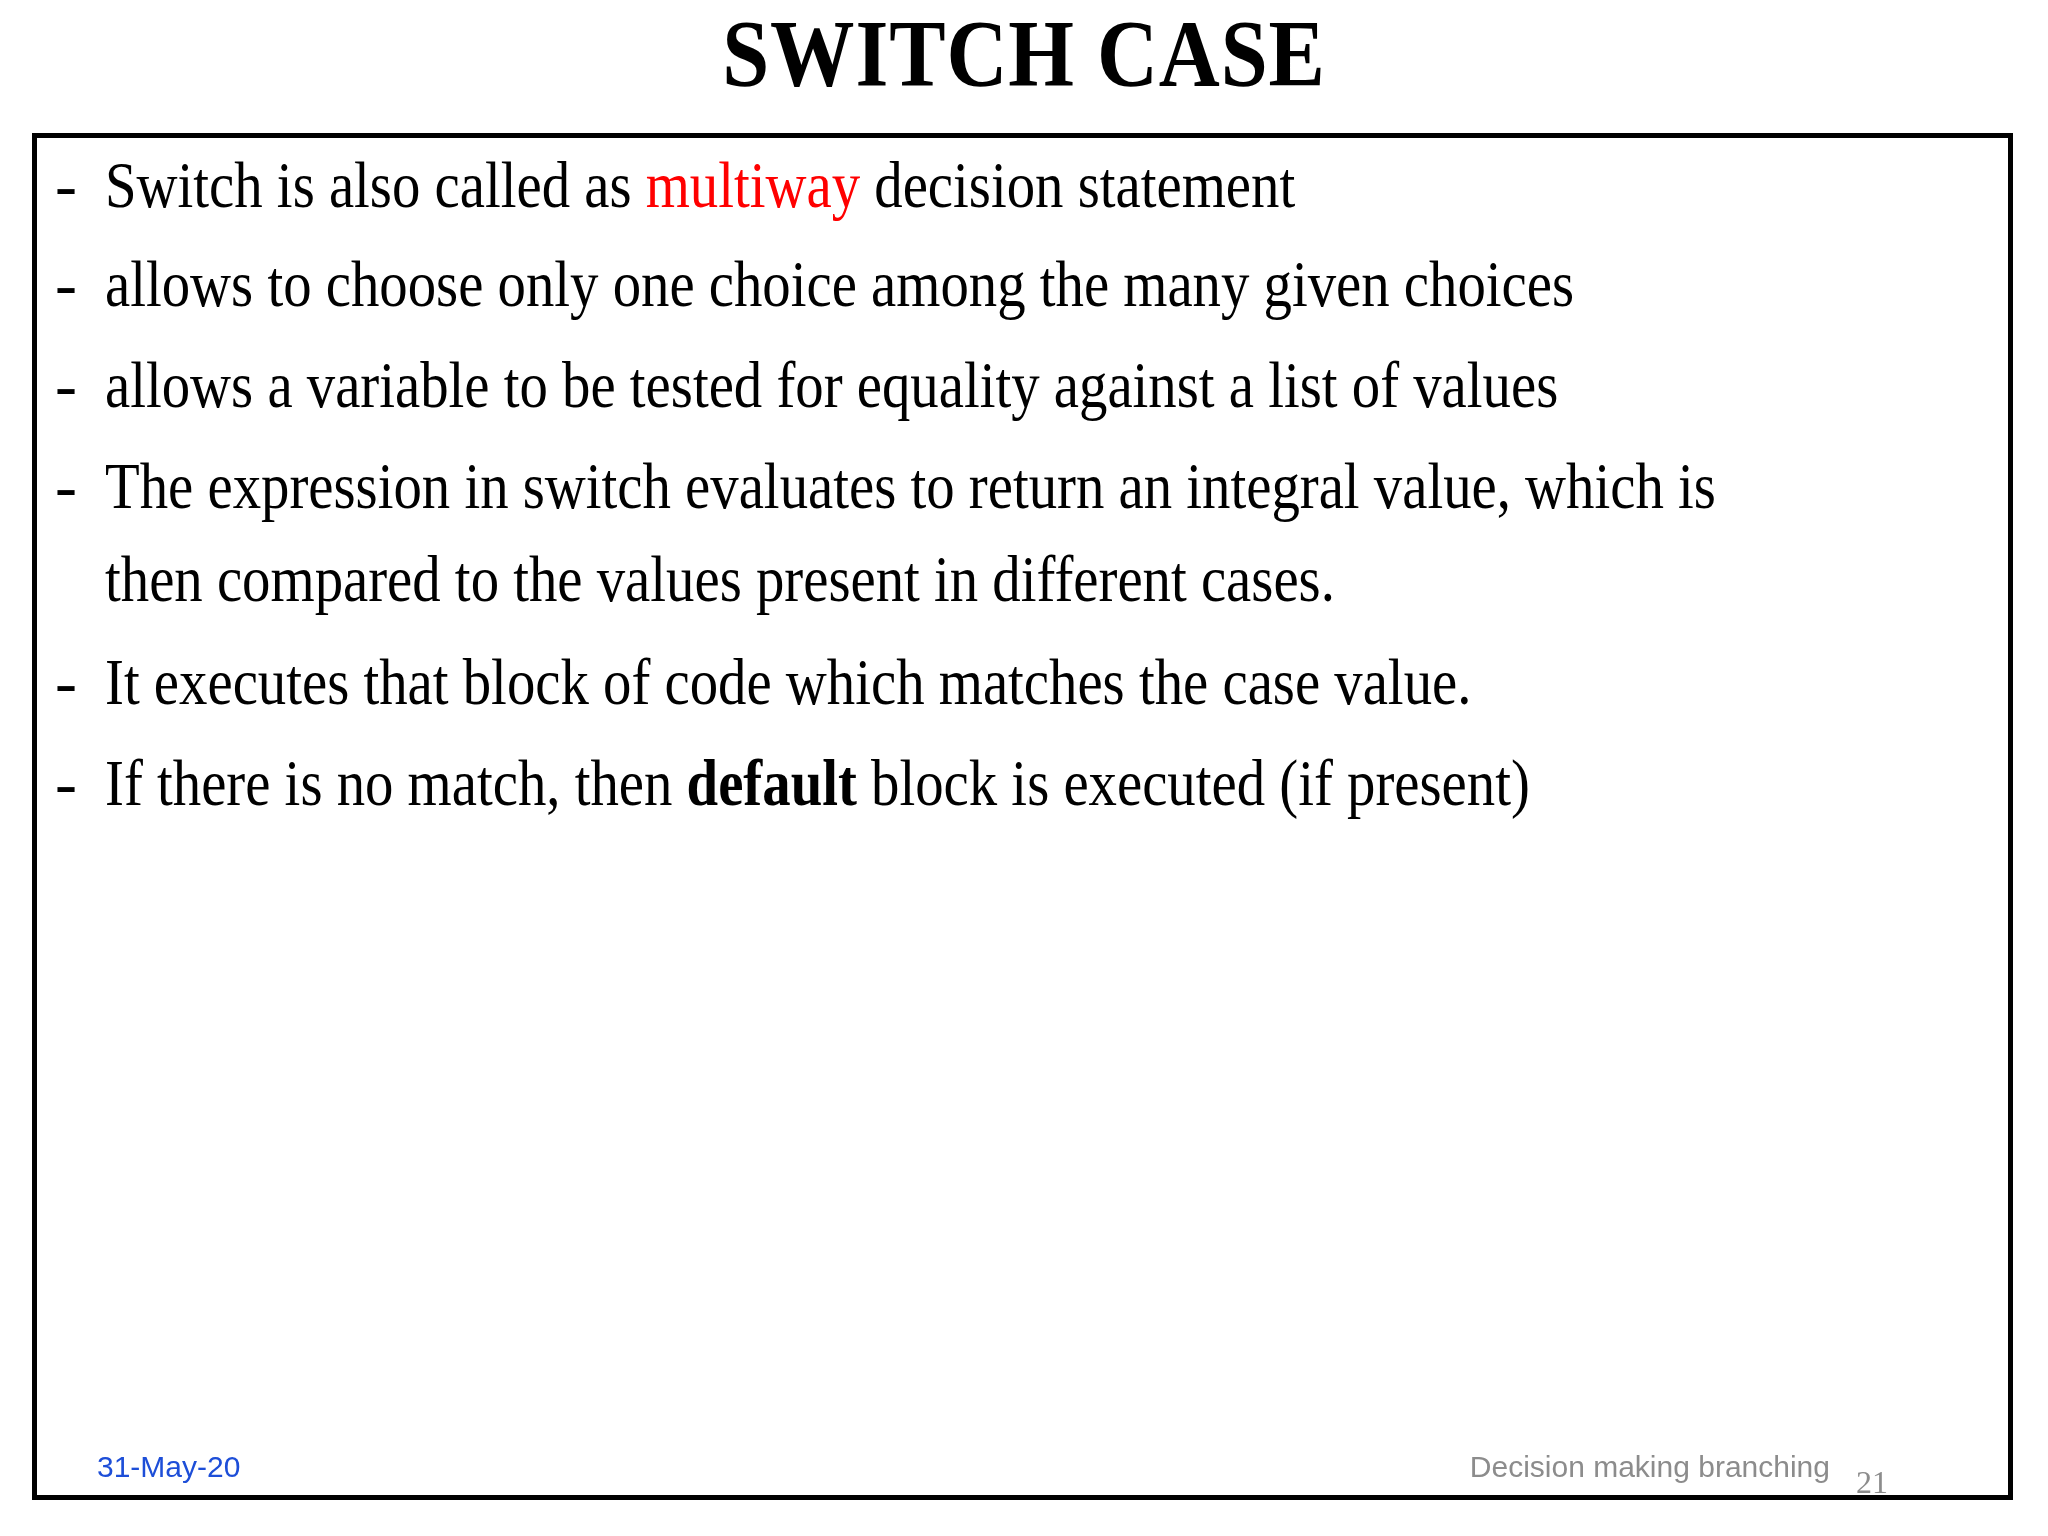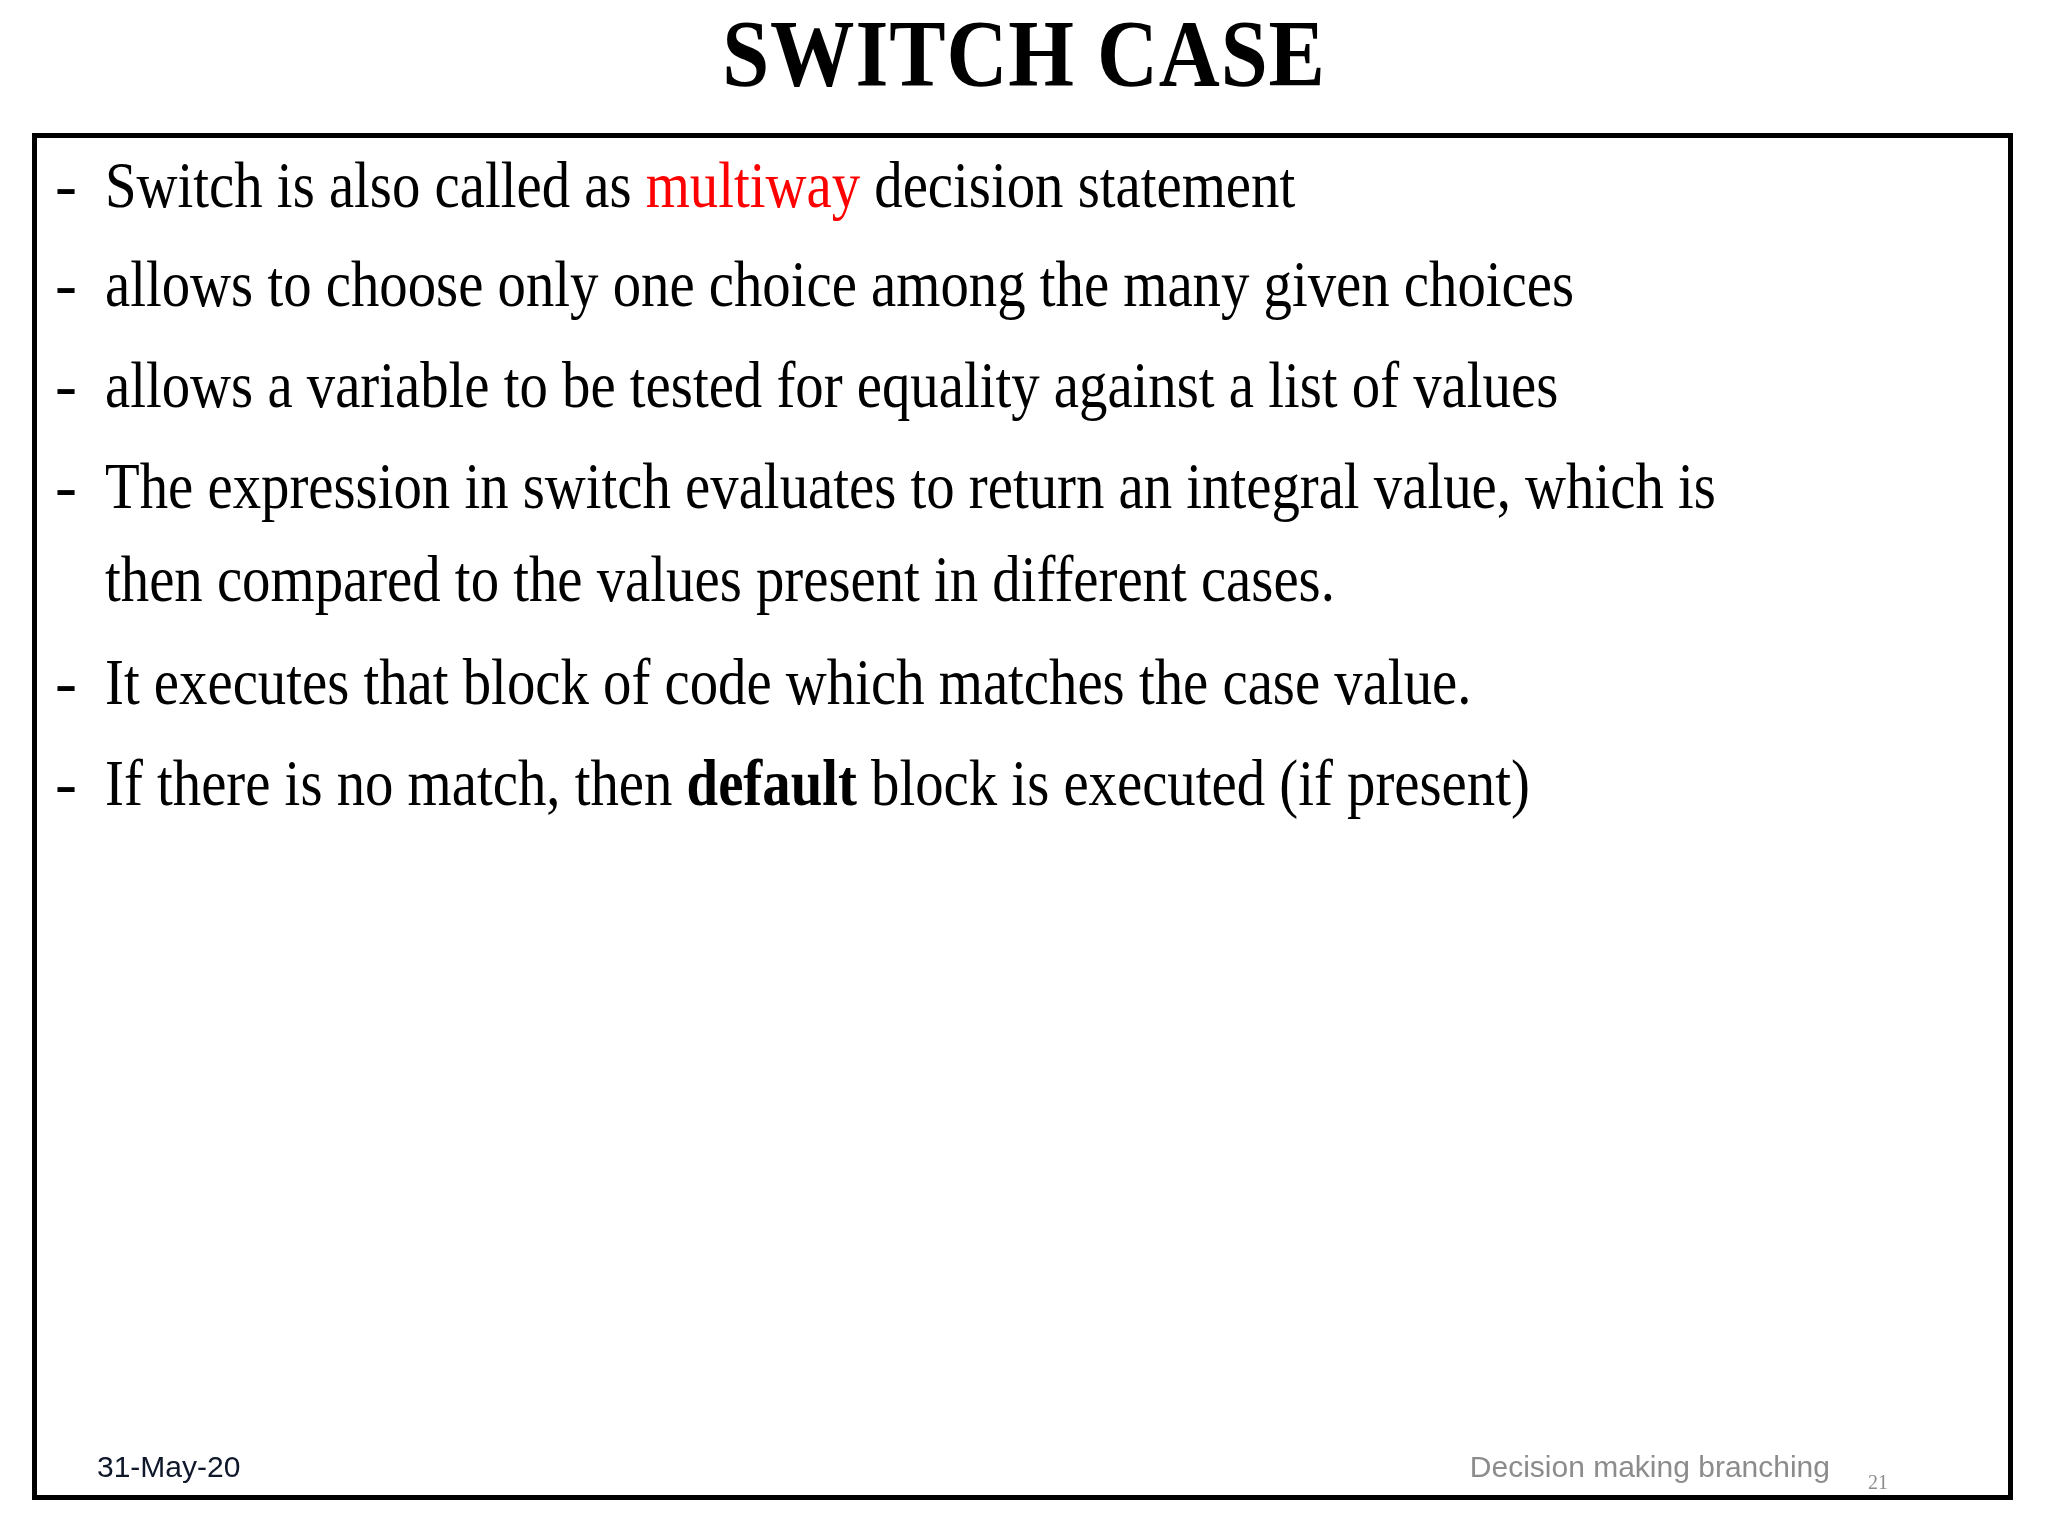--- a/index.html
+++ b/index.html
@@ -112,38 +112,38 @@
     width: 1971px;
     height: 44px;
     display: flex;
     align-items: center;
   }
   .footer-date {
     position: absolute;
     left: 60px;
     font-family: "Liberation Sans", "DejaVu Sans", sans-serif;
     font-size: 30px;
-    color: #0f172a;
+    color: #1d4ed8;
     white-space: nowrap;
   }
   .footer-center {
     position: absolute;
     left: 0;
     width: 1793px;
     text-align: right;
     font-family: "Liberation Sans", "DejaVu Sans", sans-serif;
     font-size: 30px;
     color: #8c8c8c;
     white-space: nowrap;
   }
   .footer-page {
     position: absolute;
     right: 120px;
     font-family: "Liberation Serif", "DejaVu Serif", serif;
-    font-size: 20px;
+    font-size: 32px;
     color: #8c8c8c;
     white-space: nowrap;
     margin-top: 31px;
   }
 </style>
 </head>
 <body>
 
 <div id="slide">
 

